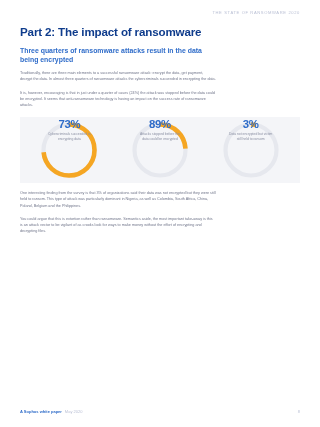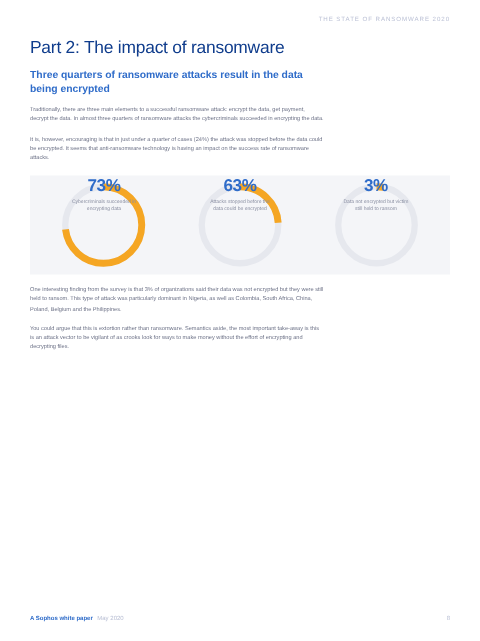--- a/index.html
+++ b/index.html
@@ -32,21 +32,21 @@
     padding-top: 11px;
     text-transform: uppercase;
     font-weight: 400;
     line-height: 1;
   }
 
   
   .part-title {
     margin-top: 10px;
     font-size: 11.6px;
-    font-weight: 400;
+    font-weight: 700;
     color: #0f3c8c;
     letter-spacing: -0.15px;
     line-height: 1.12;
   }
 
   .section-title {
     margin-top: 7px;
     font-size: 6.9px;
     font-weight: 700;
     color: #2f6cc9;
@@ -175,21 +175,21 @@
         <div class="stat-label">Cybercriminals succeeded in encrypting data</div>
       </div>
     </div>
 
     <div class="stat">
       <svg viewBox="0 0 62 62">
         <circle cx="31" cy="31" r="25.5" fill="none" stroke="#e6e8ee" stroke-width="4.2"></circle>
         <circle class="arc" cx="31" cy="31" r="25.5" fill="none" stroke="#f5a623" stroke-width="4.6" stroke-linecap="butt" stroke-dasharray="38.45309407993906 121.76813125314038"></circle>
       </svg>
       <div class="stat-inner">
-        <div class="stat-value">63%</div>
+        <div class="stat-value">89%</div>
         <div class="stat-label">Attacks stopped before the data could be encrypted</div>
       </div>
     </div>
 
     <div class="stat">
       <svg viewBox="0 0 62 62">
         <circle cx="31" cy="31" r="25.5" fill="none" stroke="#e6e8ee" stroke-width="4.2"></circle>
         <circle class="arc" cx="31" cy="31" r="25.5" fill="none" stroke="#f5a623" stroke-width="4.6" stroke-linecap="butt" stroke-dasharray="4.806636759992383 155.41458857308706"></circle>
       </svg>
       <div class="stat-inner">

